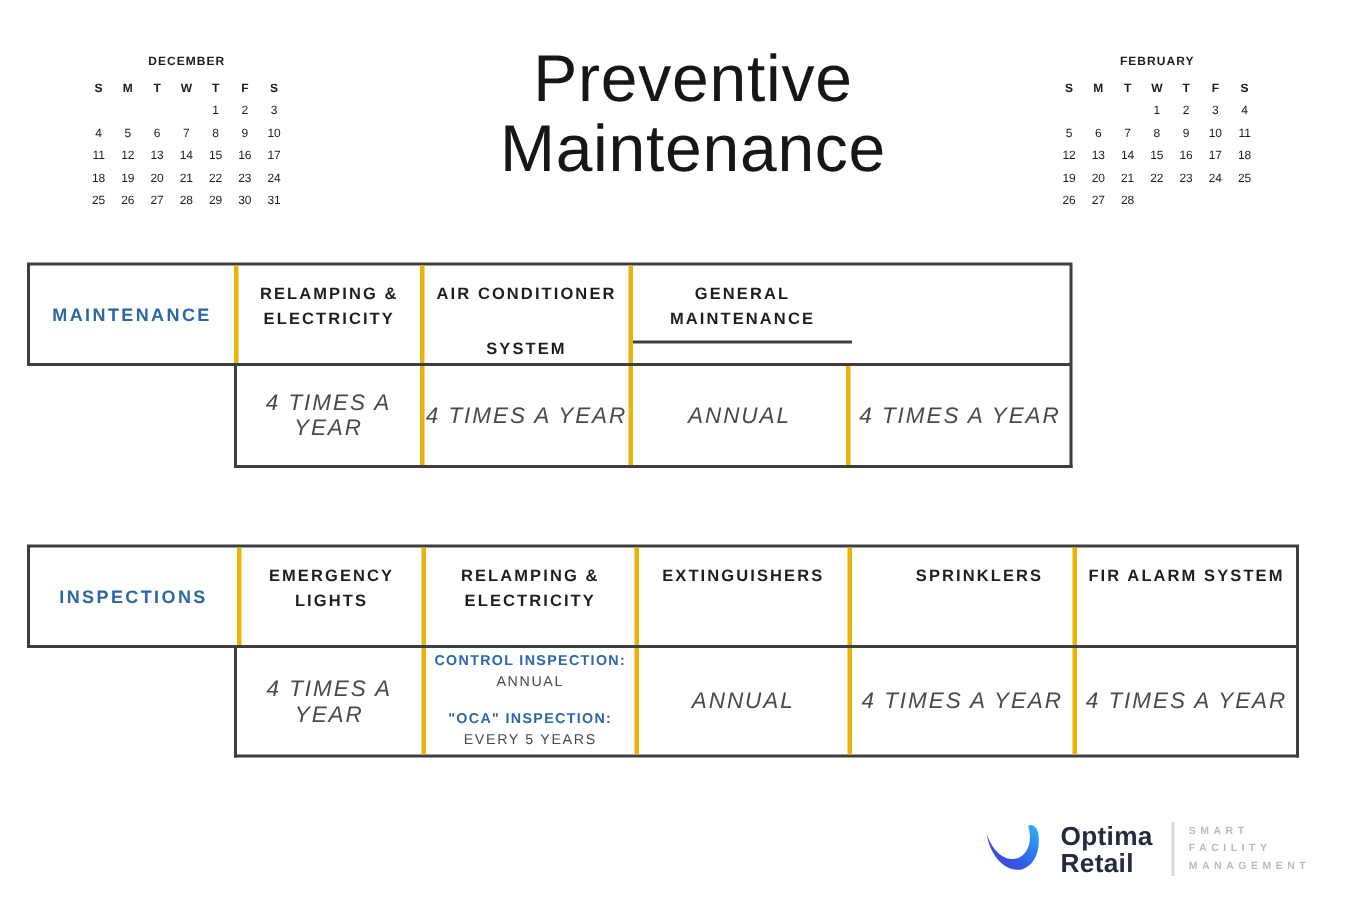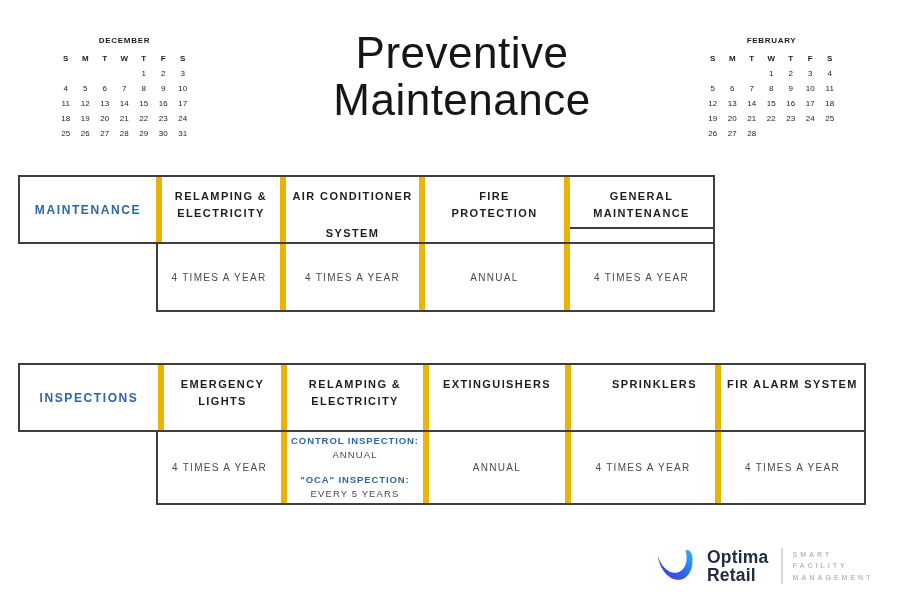--- a/index.html
+++ b/index.html
@@ -30,33 +30,33 @@
     color:#161616; letter-spacing:.5px;
   }
 
   
   .band {
     position:absolute; box-sizing:border-box; border:2px solid #3e3e3e;
     display:flex; background:#fff;
   }
   .band.freq { border-top:none; }
   .cell { box-sizing:border-box; height:100%; display:flex; flex-direction:column; align-items:center; position:relative; }
-  .cell + .cell { border-left:6px solid #eab308; }
+  .cell + .cell { border-left:3px solid #eab308; }
   .label-cell { justify-content:center; }
   .label-cell span {
     font-weight:bold; font-size:12px; letter-spacing:1.6px; color:#2d66a5;
   }
   .header-cell { padding-top:11px; }
   .header-cell span {
     display:block; text-align:center; font-weight:bold; font-size:11px;
     letter-spacing:1.4px; color:#1e1e1e; line-height:1.5;
   }
   .freq-cell { justify-content:center; }
   .freq-cell .freq-text {
-    font-size:10px; letter-spacing:1.3px; color:#4a4a4a; text-align:left;
+    font-size:15px; letter-spacing:1.3px; color:#4a4a4a; text-align:center;font-style:italic;
   }
   #t1-header { left:18px; top:175px; width:697px; height:69px; }
   #t1-freq   { left:156px; top:244px; width:559px; height:68px; }
   #t2-header { left:18px; top:363px; width:848px; height:69px; }
   #t2-freq   { left:156px; top:432px; width:710px; height:73px; }
 
   .w-label  { width:136px; }
   .t1-c1 { width:124px; } .t1-c2 { width:139px;gap:20px; } .t1-c3 { width:145px; } .t1-c4 { width:149px; }
   .t1-f1 { width:122px; } .t1-f2 { width:139px; } .t1-f3 { width:145px; } .t1-f4 { width:149px; }
   .w-label2 { width:138px; }
@@ -202,24 +202,20 @@
     </div>
     <div class="cell header-cell t1-c1">
       <span>RELAMPING &amp;</span>
       <span>ELECTRICITY</span>
     </div>
     <div class="cell header-cell t1-c2">
       <span>AIR CONDITIONER</span>
       <span>SYSTEM</span>
       <span>(HVAC)</span>
     </div>
-    <div class="cell header-cell t1-c3">
-      <span>FIRE</span>
-      <span>PROTECTION</span>
-    </div>
     <div class="cell header-cell t1-c4">
       <span>GENERAL</span>
       <span>MAINTENANCE</span>
       <div class="gm-inner-line"></div>
     </div>
   </div>
 
   <div class="band freq" id="t1-freq">
     <div class="cell freq-cell t1-f1">
       <span class="freq-text">4 TIMES A YEAR</span>

